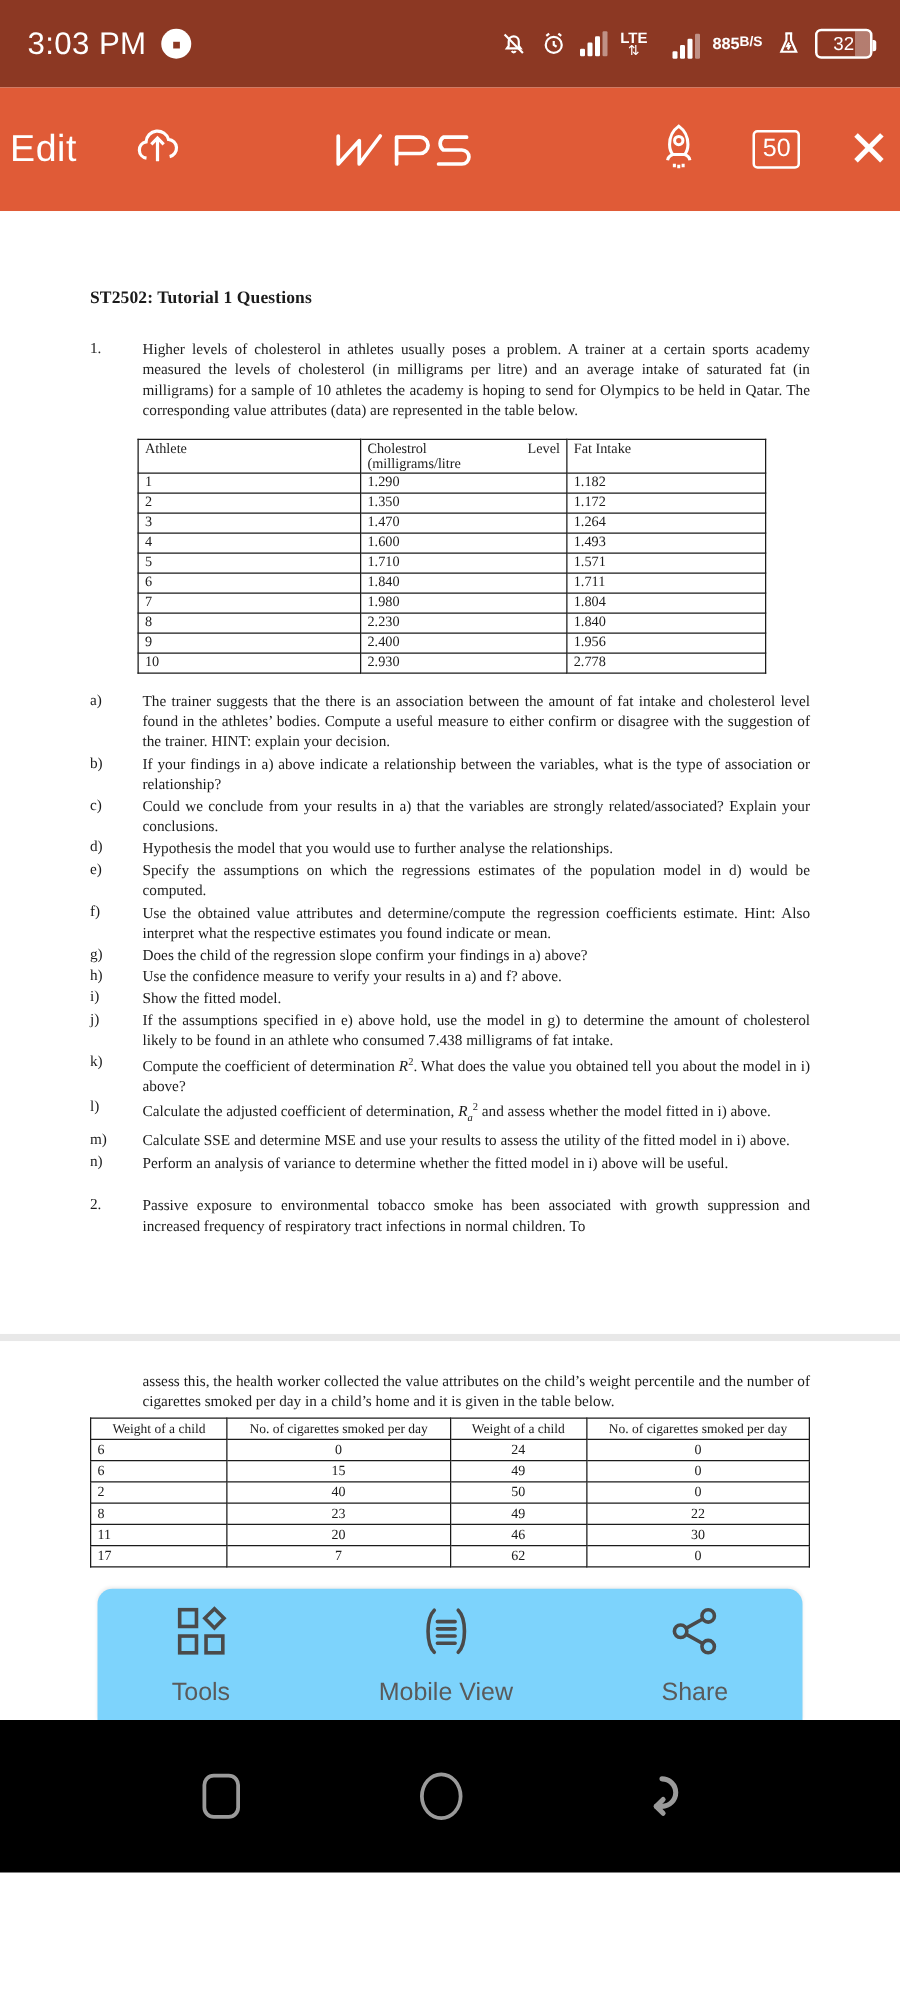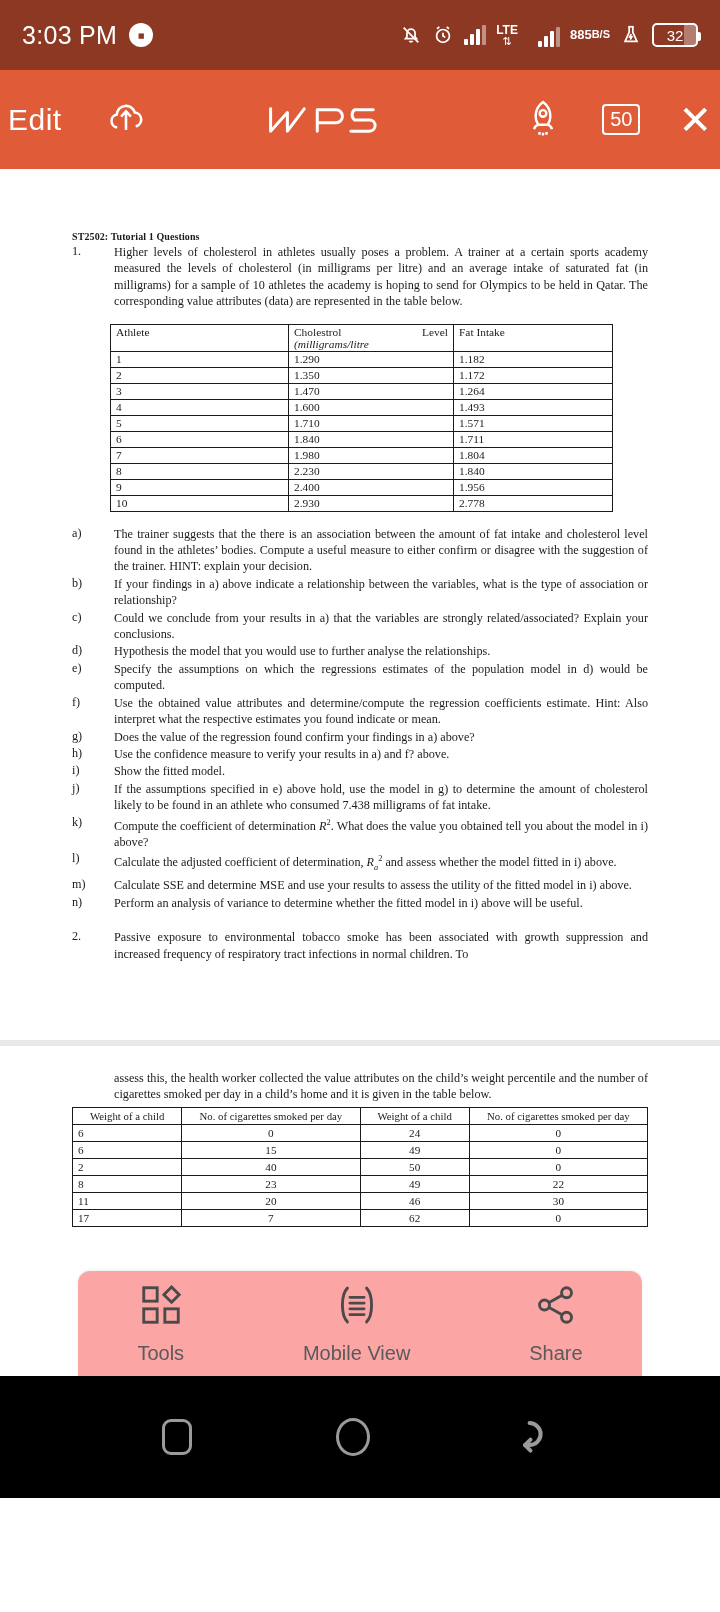--- a/index.html
+++ b/index.html
@@ -75,21 +75,21 @@
   }
   .page {
     background: #ffffff; position: relative;
     padding: 62px 72px 0 72px;
     color: #1b1b1b;
   }
   .page-gap { height: 6px; background: #e8e8e8; }
 
   .doc-title {
     font-family: "Liberation Serif", serif;
-    font-weight: bold; font-size: 10px; margin-bottom: 2px;
+    font-weight: bold; font-size: 14px; margin-bottom: 24px;
     letter-spacing: .1px;
   }
   .qrow { display: flex; margin-bottom: 0; }
   .qnum { width: 42px; flex: none; font-size: 12.2px; font-family:"Liberation Serif", serif; }
   .qbody {
     flex: 1; font-size: 12.2px; line-height: 16.4px;
     text-align: justify; font-family:"Liberation Serif", serif;
   }
   .qbody.nojust { text-align: left; }
 
@@ -98,21 +98,21 @@
     border-collapse: collapse; width: 503px; margin: 14px 0 14px 38px;
     font-size: 11.4px; font-family:"Liberation Serif", serif;
   }
   table.dt td, table.dt th {
     border: 1px solid #1b1b1b; padding: 1px 5px;
     font-weight: normal; text-align: left; height: 16px; vertical-align: top;
   }
   .hdr-cell { position: relative; }
   .hdr-cell .l { float: left; }
   .hdr-cell .r { float: right; }
-  .hdr-cell .sub { clear: both; display:block;font-style:italic; }
+  .hdr-cell .sub { clear: both; display:block; }
 
   
   .alist { margin-top: 6px; }
   .alist .qrow { margin-bottom: 1px; }
   .alist .qnum { width: 42px; }
 
   sup.r2 { font-size: 8.4px; vertical-align: super; }
   i.mathit { font-family: "Liberation Serif", serif; font-style: italic; }
   sub.ra { font-size: 8.4px; vertical-align: sub; font-style: italic; }
 
@@ -125,21 +125,21 @@
     border: 1px solid #1b1b1b; padding: 1px 5px; font-weight: normal;
     height: 17px;
   }
   table.dt2 th { text-align: center; font-size: 10.8px; }
   table.dt2 td.c { text-align: center; }
   table.dt2 td.l { text-align: left; }
 
   
   .bottombar {
     position: absolute; left: 78px; right: 78px; bottom: 122px;
-    height: 105px; background: #fca5a5;
+    height: 105px; background: #7dd3fc;
     border-radius: 12px 12px 0 0;
     display: flex; align-items: center; justify-content: space-around;
     box-shadow: 0 -1px 3px rgba(0,0,0,.08);
   }
   .bb-item {
     display: flex; flex-direction: column; align-items: center; gap: 10px;
     color: #595959;
   }
   .bb-label { font-size: 20px; color: #5a5a5a; }
 
@@ -339,21 +339,21 @@
         <div class="qrow">
           <div class="qnum">e)</div>
           <div class="qbody">Specify the assumptions on which the regressions estimates of the population model in d) would be computed.</div>
         </div>
         <div class="qrow">
           <div class="qnum">f)</div>
           <div class="qbody">Use the obtained value attributes and determine/compute the regression coefficients estimate. Hint: Also interpret what the respective estimates you found indicate or mean.</div>
         </div>
         <div class="qrow">
           <div class="qnum">g)</div>
-          <div class="qbody nojust">Does the value of the regression found confirm your findings in a) above?</div>
+          <div class="qbody nojust">Does the child of the regression slope confirm your findings in a) above?</div>
         </div>
         <div class="qrow">
           <div class="qnum">h)</div>
           <div class="qbody nojust">Use the confidence measure to verify your results in a) and f? above.</div>
         </div>
         <div class="qrow">
           <div class="qnum">i)</div>
           <div class="qbody nojust">Show the fitted model.</div>
         </div>
         <div class="qrow">

